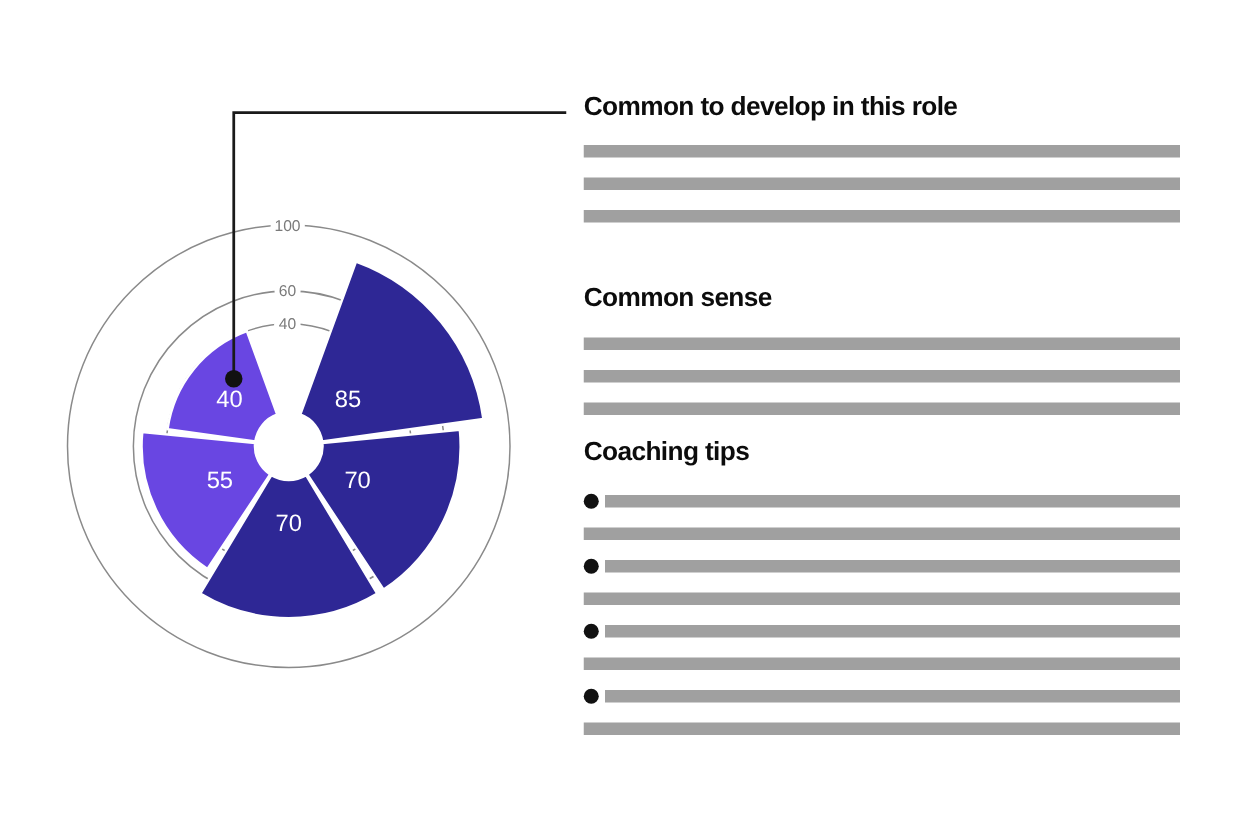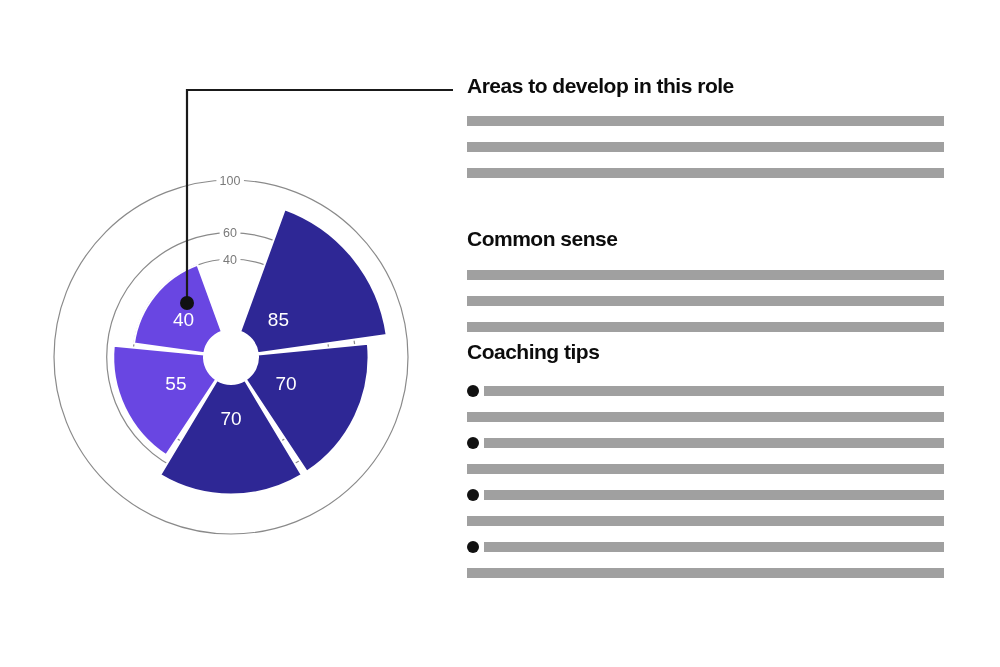--- a/index.html
+++ b/index.html
@@ -9,21 +9,21 @@
     height: 667px;
     background: #ffffff;
     overflow: hidden;
     font-family: "Liberation Sans", sans-serif;
   }
   #chart-svg { position: absolute; left: 0; top: 0; }
   .right-col { position: absolute; left: 467px; top: 0; width: 477px; }
   .sec { position: absolute; left: 0; width: 477px; }
   .sec-areas   { top: 73px; }
   .sec-common  { top: 226px; }
-  .sec-coaching{ top: 339px; }
+  .sec-coaching{ top: 349px; }
   .sec-title {
     margin: 0;
     font-size: 21px;
     line-height: 26px;
     font-weight: 800;
     letter-spacing: -0.5px;
     color: #0c0c0c;
     font-family: "Liberation Sans", sans-serif;
   }
   .lines { margin-top: 17px; }
@@ -89,21 +89,21 @@
       <g>
         <text x="230" y="263.5" text-anchor="middle" font-size="12.5" fill="#7a7a7a" class="svg-text" style="paint-order:stroke;stroke:#ffffff;stroke-width:8px;">40</text>
         <text x="230" y="237.2" text-anchor="middle" font-size="12.5" fill="#7a7a7a" class="svg-text" style="paint-order:stroke;stroke:#ffffff;stroke-width:8px;">60</text>
         <text x="230" y="184.5" text-anchor="middle" font-size="12.5" fill="#7a7a7a" class="svg-text" style="paint-order:stroke;stroke:#ffffff;stroke-width:8px;">100</text>
       </g>
     </svg>
 
   <div class="right-col">
 
     <section class="sec sec-areas">
-      <h2 class="sec-title">Areas to develop in this role</h2>
+      <h2 class="sec-title">Common to develop in this role</h2>
       <div class="lines">
           <div class="ph-line"></div>
           <div class="ph-line"></div>
           <div class="ph-line"></div>
         </div>
     </section>
 
     <section class="sec sec-common">
       <h2 class="sec-title">Common sense</h2>
       <div class="lines">

